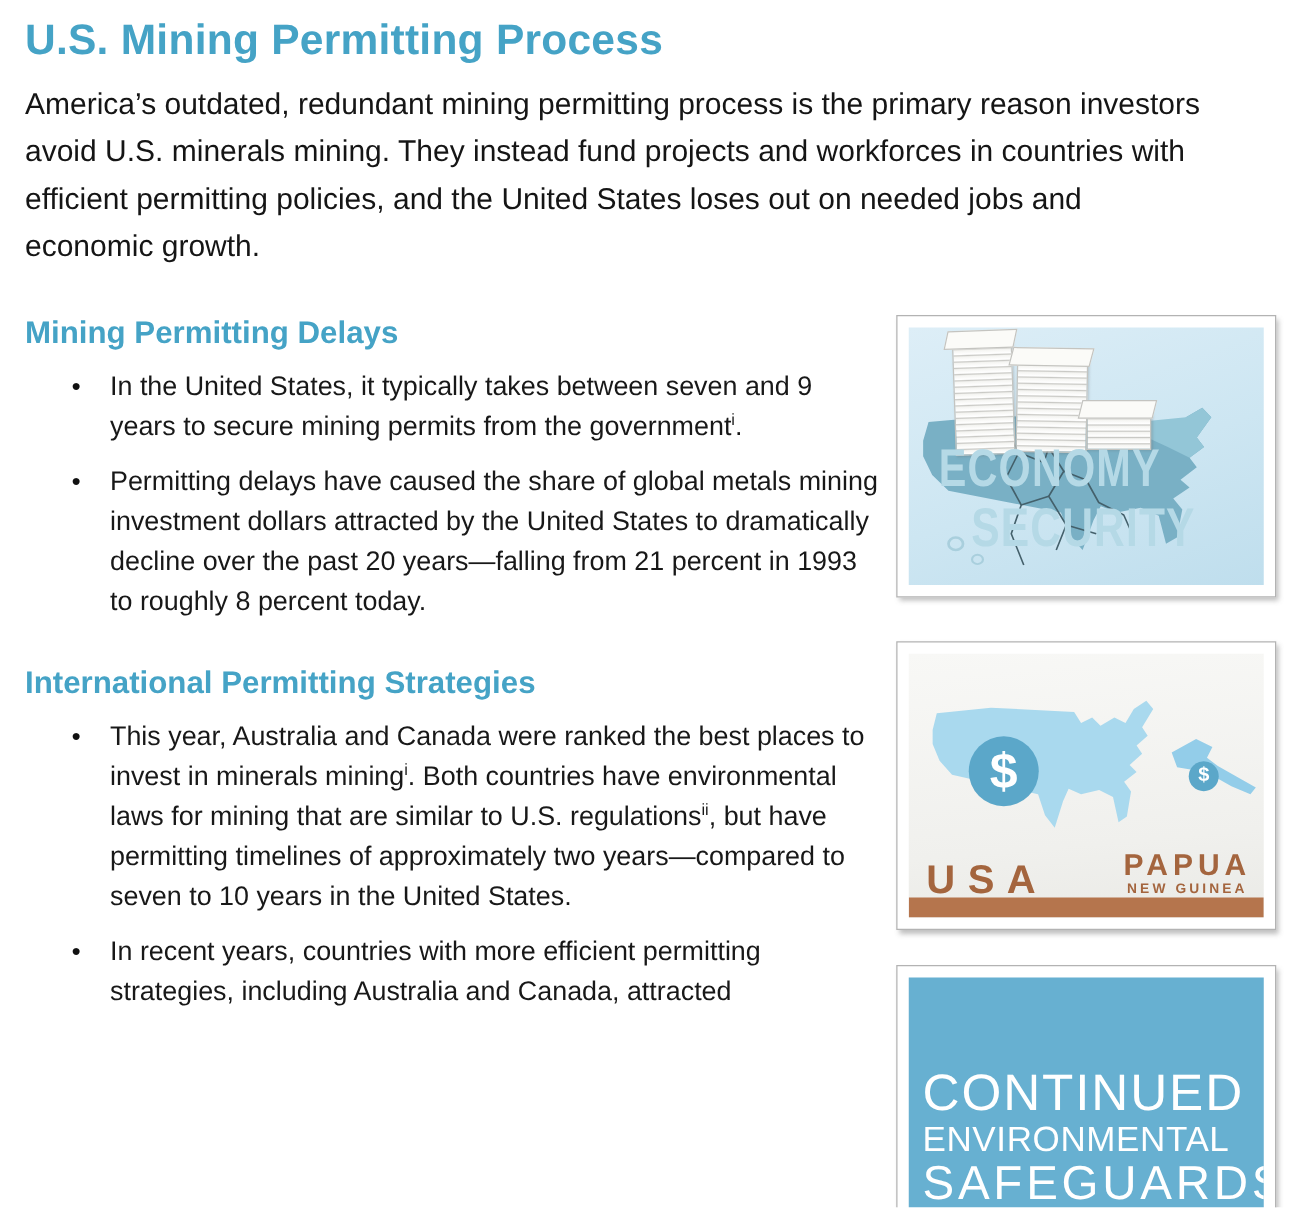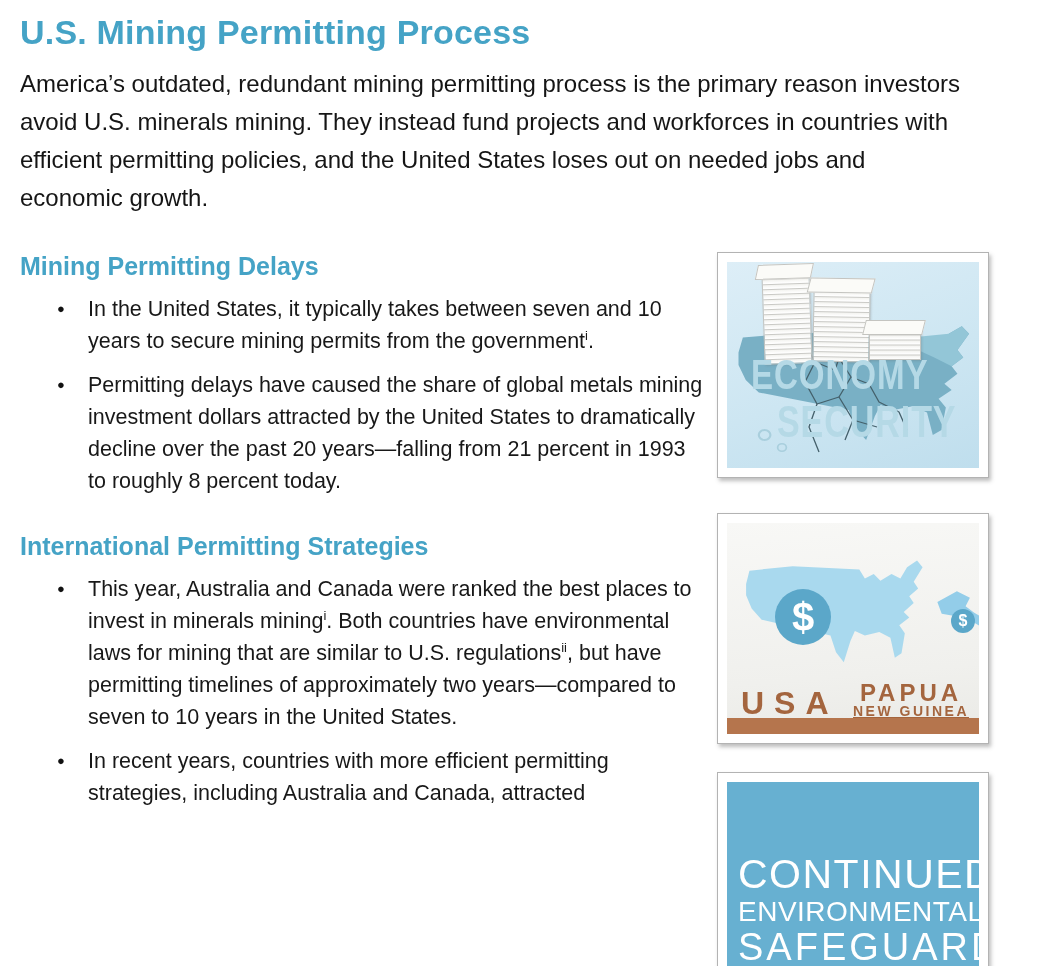--- a/index.html
+++ b/index.html
@@ -64,21 +64,21 @@
     color: #111;
   }
   ul.bullets sup { font-size: 13px; line-height: 0; font-weight: 400; }
 
   
   .figures { position: absolute; left: 717px; top: 252px; width: 304px; }
 
   .frame {
     position: absolute;
     left: 0;
-    width: 272px;
+    width: 304px;
     background: #ffffff;
     border: 1px solid #b3b3b3;
     padding: 9px;
     box-sizing: border-box;
     box-shadow: 2px 3px 4px rgba(110,110,110,0.45);
   }
   .frame-1 { top: 0;   height: 226px; }
   .frame-2 { top: 261px; height: 231px; }
   .frame-3 { top: 520px; height: 240px; }
 
@@ -135,21 +135,21 @@
   .dollar-big { left: 48px; top: 66px; width: 56px; height: 56px; font-size: 40px; }
   .dollar-small { left: 224px; top: 86px; width: 24px; height: 24px; font-size: 16px; }
 
   .usa-label {
     position: absolute; left: 14px; bottom: 12px;
     font-size: 32px; font-weight: 700;
     color: #a4653e; letter-spacing: 10px;
   }
   .png-labels { position: absolute; right: 10px; bottom: 16px; text-align: center; color: #a4653e; }
   .papua-label { font-size: 24px; font-weight: 700; letter-spacing: 4px; line-height: 22px; }
-  .new-guinea-label { font-size: 14px; font-weight: 700; letter-spacing: 2.5px; line-height: 14px; text-decoration: underline; }
+  .new-guinea-label { font-size: 11px; font-weight: 700; letter-spacing: 2.5px; line-height: 14px; }
 
   .ground-bar { position: absolute; left: 0; bottom: 0; width: 100%; height: 16px; background: #b5754d; }
 
   
   .fig-safeguards { background: #67b0d1; }
   .safeguards-text { position: absolute; left: 11px; top: 70px; color: #ffffff; font-weight: 400; white-space: nowrap; }
   .sg-line-1 { font-size: 41px; line-height: 44px; letter-spacing: 1.5px; }
   .sg-line-2 { font-size: 28px; line-height: 31px; letter-spacing: 0.5px; }
   .sg-line-3 { font-size: 38px; line-height: 41px; letter-spacing: 3px; }
 </style>
@@ -157,21 +157,21 @@
 <body>
 
 <div id="stage">
 
   <div class="content">
     <h1 class="doc-title">U.S. Mining Permitting Process</h1>
     <p class="intro">America’s outdated, redundant mining permitting process is the primary reason investors avoid U.S. minerals mining. They instead fund projects and workforces in countries with efficient permitting policies, and the United States loses out on needed jobs and economic growth.</p>
 
     <h2 class="section-heading">Mining Permitting Delays</h2>
     <ul class="bullets">
-        <li><span>In the United States, it typically takes between seven and 10 years to secure mining permits from the government</span><sup>i</sup><span>.</span></li>
+        <li><span>In the United States, it typically takes between seven and 9 years to secure mining permits from the government</span><sup>i</sup><span>.</span></li>
         <li><span>Permitting delays have caused the share of global metals mining investment dollars attracted by the United States to dramatically decline over the past 20 years—falling from 21 percent in 1993 to roughly 8 percent today.</span></li>
       </ul>
 
     <h2 class="section-heading">International Permitting Strategies</h2>
     <ul class="bullets">
         <li><span>This year, Australia and Canada were ranked the best places to invest in minerals mining</span><sup>i</sup><span>. Both countries have environmental laws for mining that are similar to U.S. regulations</span><sup>ii</sup><span>, but have permitting timelines of approximately two years—compared to seven to 10 years in the United States.</span></li>
         <li><span>In recent years, countries with more efficient permitting strategies, including Australia and Canada, attracted</span></li>
       </ul>
   </div>
 

